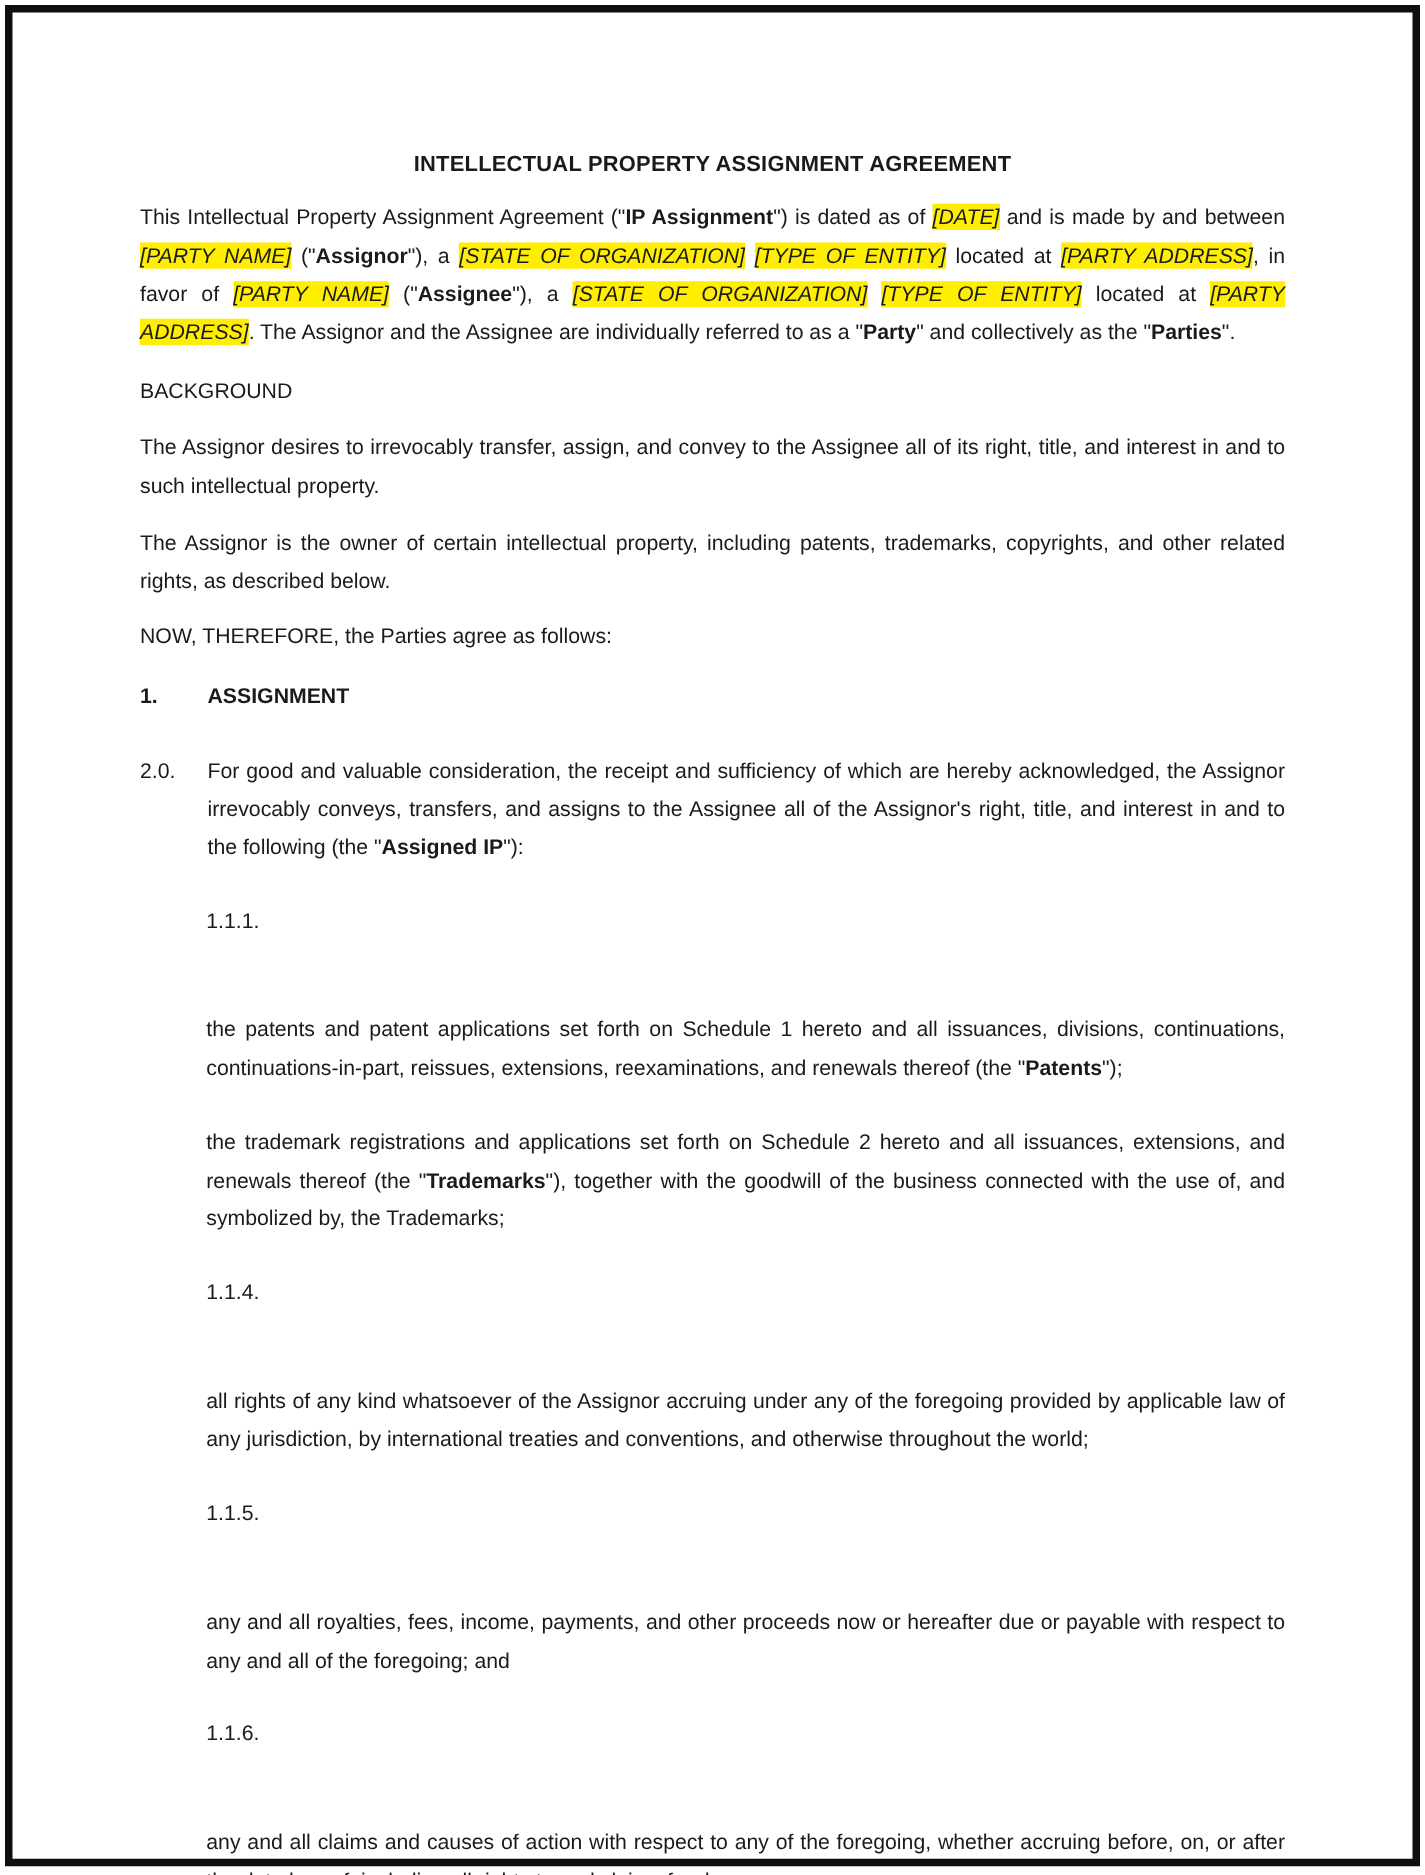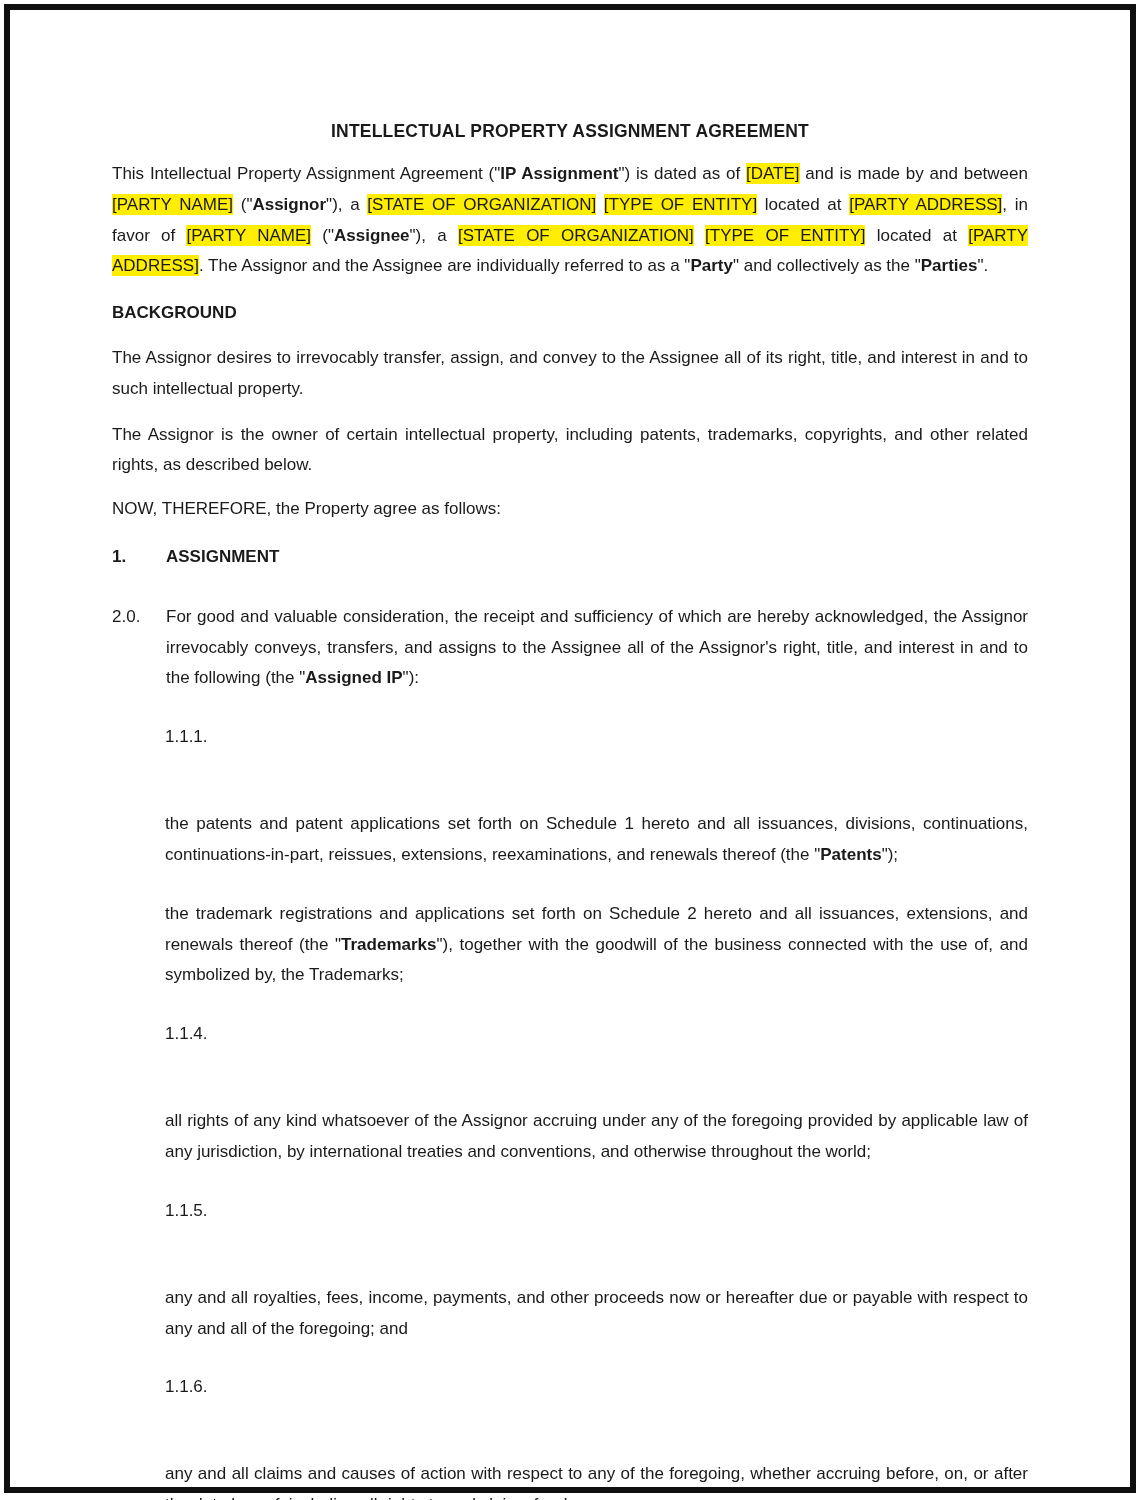--- a/index.html
+++ b/index.html
@@ -41,39 +41,40 @@
   }
   .para {
     margin: 0;
     text-align: justify;
   }
   .mb16 { margin-bottom: 16px; }
   .mb14 { margin-bottom: 14px; }
   .mb13 { margin-bottom: 13px; }
   .mb15 { margin-bottom: 15px; }
   .mb17 { margin-bottom: 17px; }
-  .hd { font-weight: bold; }
+  .hd { font-weight: normal; }
   .item {
     display: flex;
     margin-bottom: 28px;
   }
   .item.heading-item { margin-bottom: 29px; }
   .item .num {
     flex: 0 0 54px;
   }
   .item .body {
     flex: 1;
     text-align: justify;
   }
   .item.sub { padding-left: 53px; flex-direction: column; }
   .item.sub .num { flex: 0 0 87px; }
   .b { font-weight: bold; }
   .hl {
     background: var(--hl, #ffee00);
     padding: 1px 0;
+    font-style: italic;
   }
   .pagenum {
     text-align: center;
     margin-top: 42px;
   }
 </style>
 </head>
 <body>
 
 <div class="page">
@@ -83,21 +84,21 @@
     <h1 class="title">INTELLECTUAL PROPERTY ASSIGNMENT AGREEMENT</h1>
 
     <p class="para mb16"><span>This Intellectual Property Assignment Agreement ("</span><span class="b">IP Assignment</span><span>") is dated as of </span><span class="hl">[DATE]</span><span> and is made by and between </span><span class="hl">[PARTY NAME]</span><span> ("</span><span class="b">Assignor</span><span>"), a </span><span class="hl">[STATE OF ORGANIZATION]</span><span> </span><span class="hl">[TYPE OF ENTITY]</span><span> located at </span><span class="hl">[PARTY ADDRESS]</span><span>, in favor of </span><span class="hl">[PARTY NAME]</span><span> ("</span><span class="b">Assignee</span><span>"), a </span><span class="hl">[STATE OF ORGANIZATION]</span><span> </span><span class="hl">[TYPE OF ENTITY]</span><span> located at </span><span class="hl">[PARTY ADDRESS]</span><span>. The Assignor and the Assignee are individually referred to as a "</span><span class="b">Party</span><span>" and collectively as the "</span><span class="b">Parties</span><span>".</span></p>
 
     <p class="para hd mb14">BACKGROUND</p>
 
     <p class="para mb15">The Assignor desires to irrevocably transfer, assign, and convey to the Assignee all of its right, title, and interest in and to such intellectual property.</p>
 
     <p class="para mb13">The Assignor is the owner of certain intellectual property, including patents, trademarks, copyrights, and other related rights, as described below.</p>
 
-    <p class="para mb17">NOW, THEREFORE, the Property agree as follows:</p>
+    <p class="para mb17">NOW, THEREFORE, the Parties agree as follows:</p>
 
     <div class="item heading-item">
       <span class="num b">1.</span>
       <span class="b">ASSIGNMENT</span>
     </div>
 
     <div class="item">
       <span class="num">2.0.</span>
       <div class="body"><span>For good and valuable consideration, the receipt and sufficiency of which are hereby acknowledged, the Assignor irrevocably conveys, transfers, and assigns to the Assignee all of the Assignor's right, title, and interest in and to the following (the "</span><span class="b">Assigned IP</span><span>"):</span></div>
     </div>

